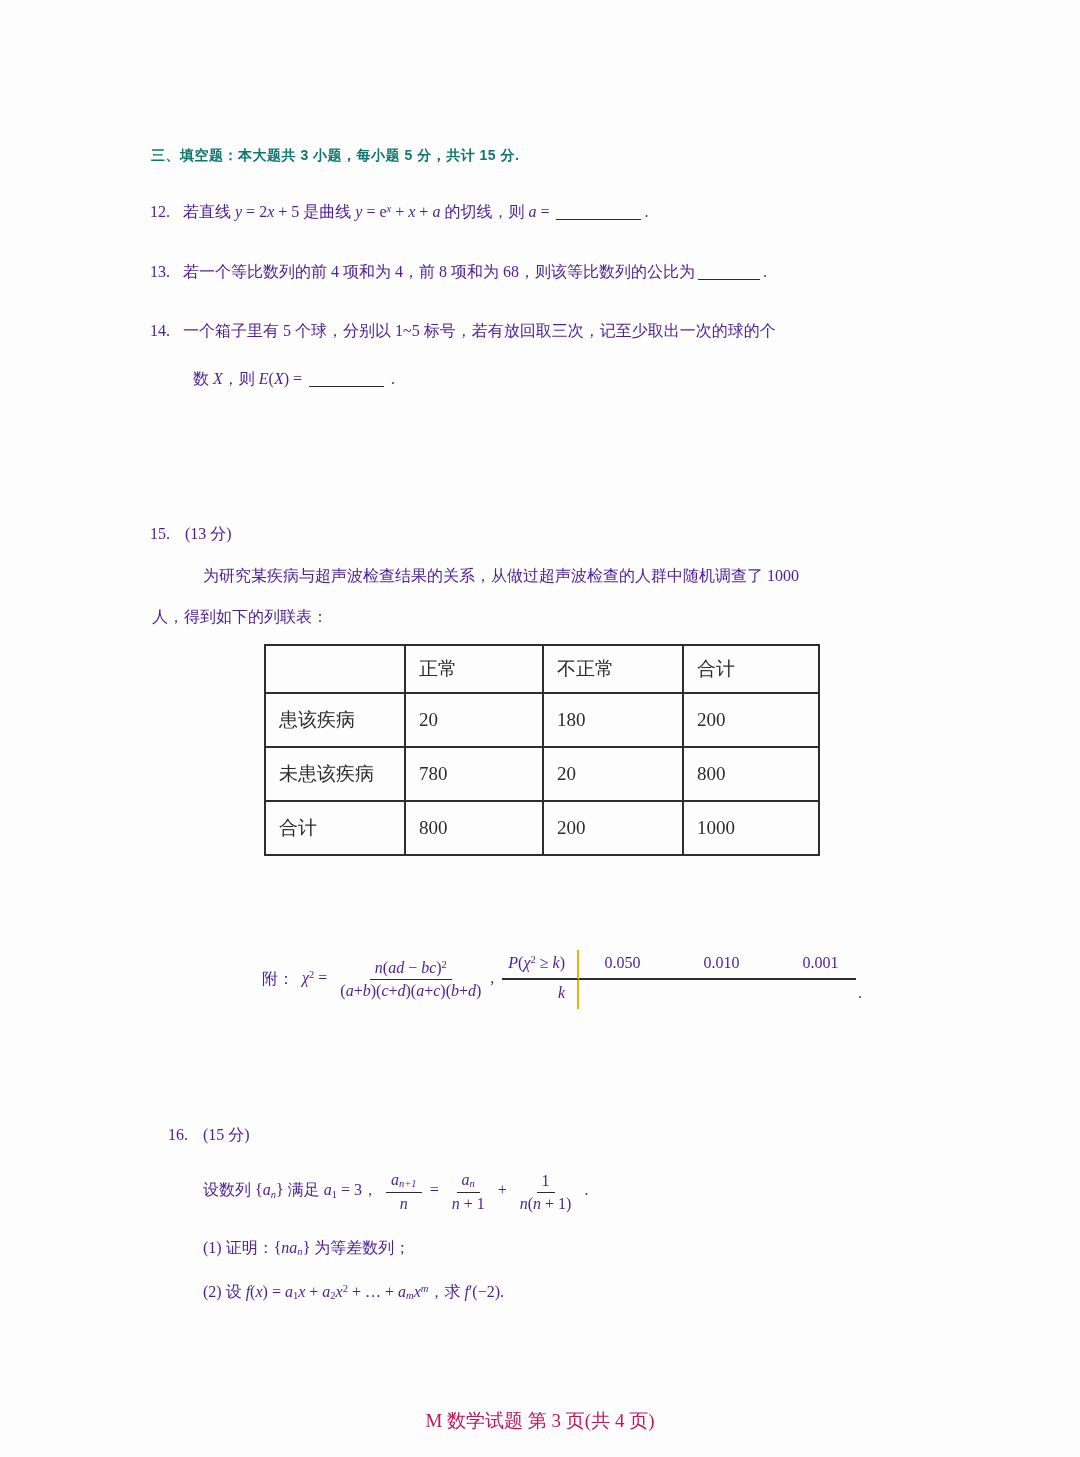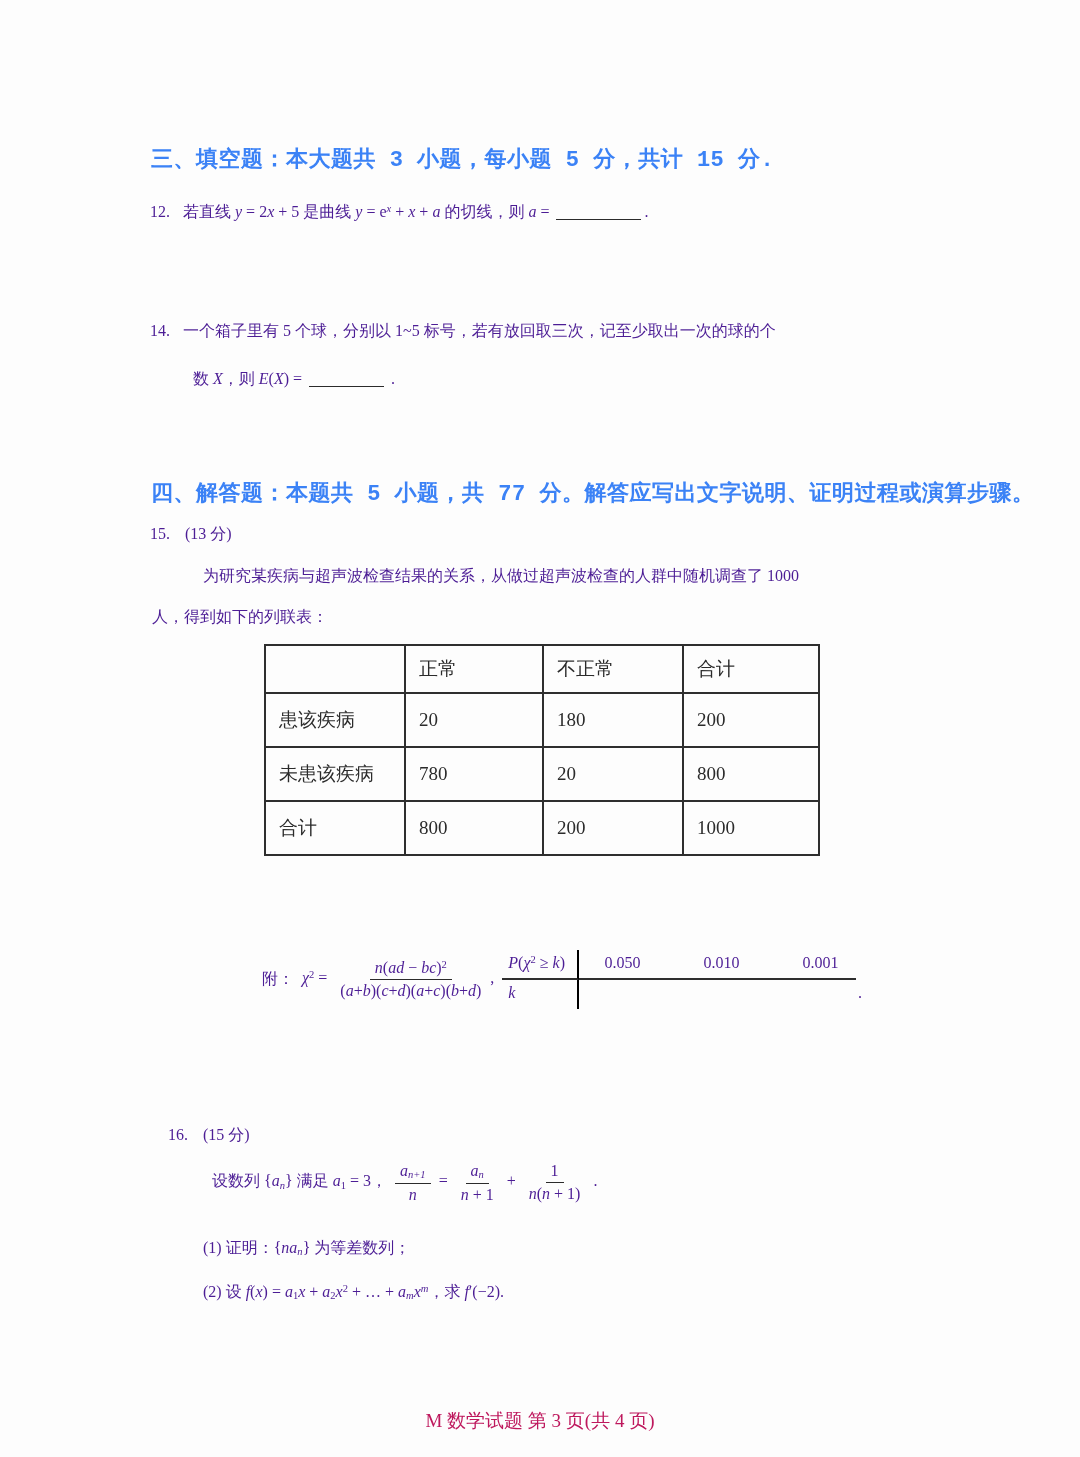--- a/index.html
+++ b/index.html
@@ -6,22 +6,22 @@
   .page{
     position:relative;
     width:1080px;height:1457px;
     background:#fdfdfd;
     font-family:"Liberation Serif","DejaVu Serif",serif;
     color:#2b2b2b;
     overflow:hidden;
   }
   .line{position:absolute;white-space:nowrap;font-size:16px;line-height:1.4;color:#4c1d95;}
   .heading{
-    font-family:Liberation Mono, monospace;
-    font-weight:700;font-size:22px;color:#3b82f6;letter-spacing:0.5px;
+    font-family:Liberation Sans, sans-serif;
+    font-weight:700;font-size:14px;color:#0f766e;letter-spacing:0.5px;
   }
   .qnum{margin-right:13px;}
   .qscore{margin-left:2px;}
   
   .i{font-style:italic;}
   .sup{vertical-align:0.5em;font-size:0.66em;}
   .sub{vertical-align:-0.22em;font-size:0.66em;}
   .i.sup,.i.sub{font-style:italic;}
   .frac{
     display:inline-flex;flex-direction:column;align-items:center;
@@ -32,59 +32,59 @@
   .blank{display:inline-block;height:0;border-bottom:1.8px solid #2b2b2b;vertical-align:-3px;margin:0 3px;}
   
   .ctable{position:absolute;left:264px;top:644px;border-collapse:collapse;table-layout:fixed;}
   .ctable td{border:2px solid #2e2e2e;font-size:19px;padding:0 6px 0 13px;vertical-align:middle;}
   .hrow td{height:46px;}
   .drow td{height:52px;}
   
   .apxrow{display:flex;align-items:center;}
   .apxlabel{margin-right:8px;}
   .pt{display:inline-grid;grid-template-columns:auto auto;margin-left:8px;align-items:stretch;}
-  .pt-tl,.pt-bl{border-right:2px solid #000000;padding:2px 12px 4px 6px;text-align:left;}
+  .pt-tl,.pt-bl{border-right:2px solid #eab308;padding:2px 12px 4px 6px;text-align:right;}
   .pt-tl{border-bottom:2px solid #2e2e2e;}
   .pt-tr{border-bottom:2px solid #2e2e2e;}
   .pt-tr,.pt-br{padding:2px 4px 4px 12px;display:flex;align-items:center;gap:36px;}
   .pv{display:inline-block;width:63px;text-align:center;}
   .apxperiod{align-self:flex-end;margin:0 0 4px 2px;}
   
   #s3h   {left:151px;top:146px;}
   #q12   {left:150px;top:201px;}
   #q13   {left:150px;top:261px;}
   #q14a  {left:150px;top:320px;}
   #q14b  {left:193px;top:368px;}
   #s4h   {left:151px;top:480px;}
   #q15h  {left:150px;top:523px;}
   #q15p1 {left:203px;top:565px;}
   #q15p2 {left:152px;top:606px;}
   #q15c1 {left:203px;top:868px;}
   #q15c2 {left:203px;top:910px;}
   #apx   {left:262px;top:950px;}
   #q16h  {left:150px;top:1124px;margin-left:18px;}
-  #q16i  {left:212px;top:1152px;height:62px;display:flex;align-items:center;white-space:nowrap;}
+  #q16i  {left:203px;top:1152px;height:62px;display:flex;align-items:flex-end;white-space:nowrap;}
   #q16c1 {left:203px;top:1237px;}
   #q16c2 {left:203px;top:1281px;}
   .footer{position:absolute;top:1408px;left:0;width:100%;text-align:center;font-size:19px;color:#be185d;}
 </style>
 </head>
 <body>
 
 <div class="page">
 
   <div class="line heading" id="s3h">三、填空题：本大题共 3 小题，每小题 5 分，共计 15 分.</div>
 
   <div class="line" id="q12"><span class="qnum">12.</span><span><span>若直线 </span><span class="i">y</span><span> = 2</span><span class="i">x</span><span> + 5 是曲线 </span><span class="i">y</span><span> = e</span><span class="i sup">x</span><span> + </span><span class="i">x</span><span> + </span><span class="i">a</span><span> 的切线，则 </span><span class="i">a</span><span> = </span><span class="blank" style="width: 85px;"></span><span>.</span></span></div>
 
+  <div class="line" id="q13"><span class="qnum">13.</span><span><span>若一个等比数列的前 4 项和为 4，前 8 项和为 68，则该等比数列的公比为</span><span class="blank" style="width: 62px;"></span><span>.</span></span></div>
 
   <div class="line" id="q14a"><span class="qnum">14.</span><span><span>一个箱子里有 5 个球，分别以 1~5 标号，若有放回取三次，记至少取出一次的球的个</span></span></div>
   <div class="line" id="q14b"><span><span>数 </span><span class="i">X</span><span>，则 </span><span class="i">E</span><span>(</span><span class="i">X</span><span>) = </span><span class="blank" style="width: 75px;"></span><span> .</span></span></div>
 
-  <div class="line heading" id="s4h">四、解答题：本题共 5 小题，共 77 分。解答应写出文字说明、证明过程或演算步骤。</div>
 
   <div class="line" id="q15h"><span class="qnum">15.</span><span class="qscore">(13 分)</span></div>
 
   <div class="line" id="q15p1">为研究某疾病与超声波检查结果的关系，从做过超声波检查的人群中随机调查了 1000</div>
   <div class="line" id="q15p2">人，得到如下的列联表：</div>
 
   <table class="ctable">
     <colgroup>
       <col style="width:140px">
         <col style="width:138px">

